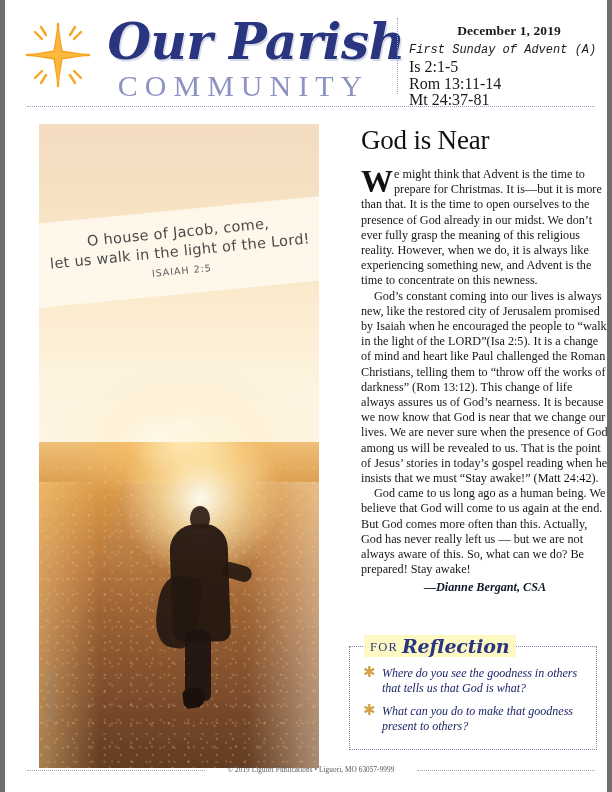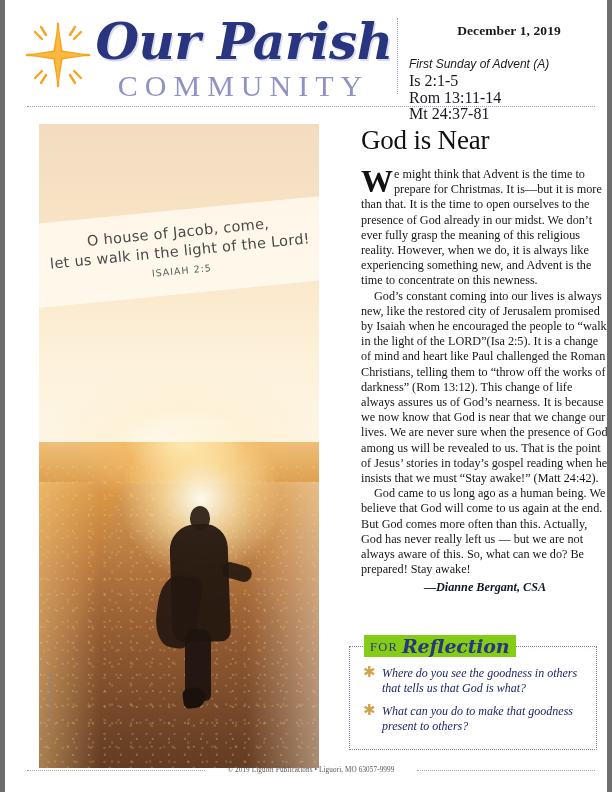--- a/index.html
+++ b/index.html
@@ -32,21 +32,21 @@
     width: 66px; height: 66px;
   }
   .wordmark {
     position: absolute;
     left: 85px; top: 14px;
     width: 300px;
     height: 92px;
   }
   .wm-our-parish {
     position: absolute;
-    left: 4px; top: 0;
+    left: 16px; top: 0;
     width: 300px;
     font-family: "DejaVu Serif", serif;
     font-style: italic;
     font-weight: bold;
     font-size: 50px;
     line-height: 56px;
     color: #2a3580;
     letter-spacing: -0.5px;
     text-align: center;
     white-space: nowrap;
@@ -80,25 +80,25 @@
   }
   .mm-date {
     font-family: "Liberation Serif", serif;
     font-weight: bold;
     font-size: 13.5px;
     line-height: 18px;
     letter-spacing: .1px;
     text-align: center;
   }
   .mm-feast {
-    font-family: Liberation Sans, sans-serif;
+    font-family: Liberation Mono, monospace;
     font-style: italic;
     font-size: 12px;
     line-height: 17px;
-    margin-top: 16px;
+    margin-top: 2px;
   }
   .mm-reading {
     font-family: "Liberation Serif", serif;
     font-size: 16px;
     line-height: 16.5px;
   }
   .masthead-rule {
     position: absolute;
     left: 22px; top: 106px;
     width: 568px;
@@ -316,21 +316,21 @@
     position: absolute;
     left: 344px; top: 646px;
     width: 248px;
     height: 104px;
     border: 1.5px dotted #7a80b0;
     box-sizing: border-box;
   }
   .refl-title {
     position: absolute;
     left: 14px; top: -12px;
-    background: #84cc16;
+    background: #fef9c3;
     padding: 0 7px 0 6px;
     white-space: nowrap;
   }
   .refl-for {
     font-family: "Liberation Serif", serif;
     font-size: 12.5px;
     letter-spacing: 1.2px;
     color: #2a3580;
     vertical-align: 2px;
   }

